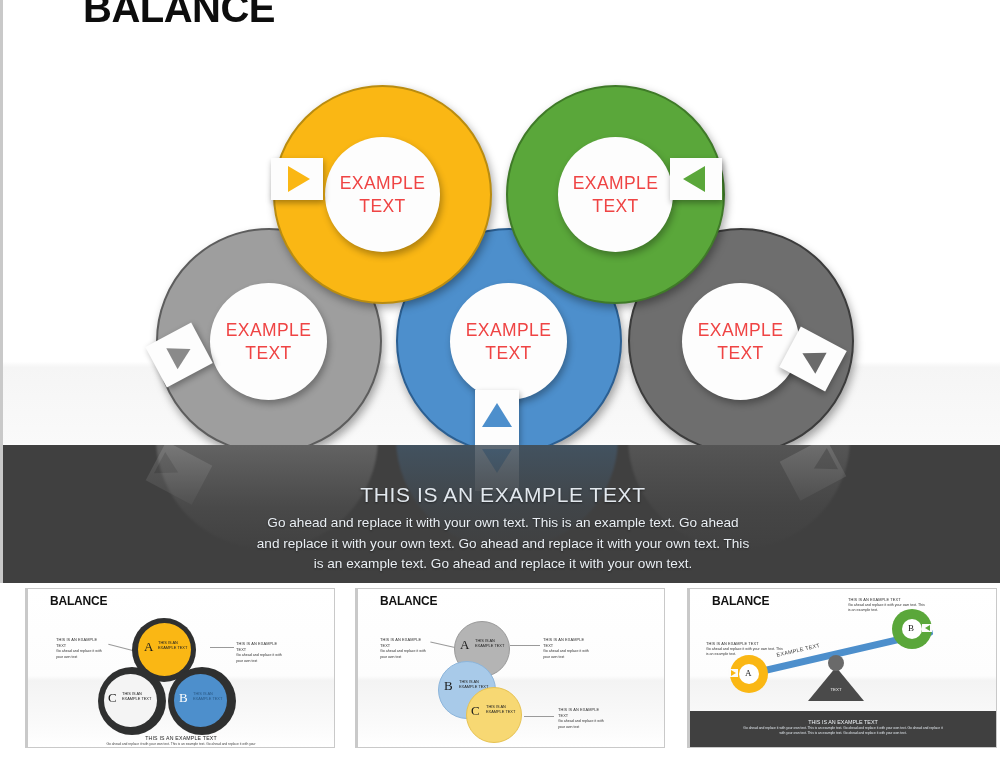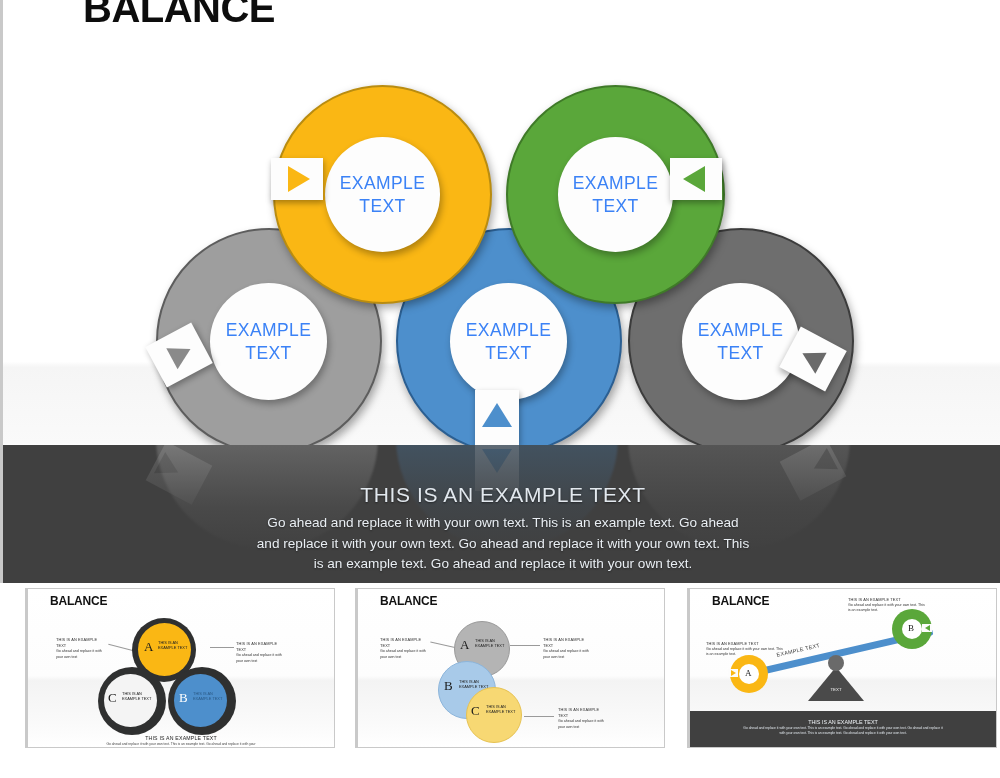--- a/index.html
+++ b/index.html
@@ -32,21 +32,21 @@
     position:absolute;border-radius:50%;
     display:flex;align-items:center;justify-content:center;
   }
   .hub{
     position:absolute;border-radius:50%;background:#fdfdfd;
     display:flex;flex-direction:column;align-items:center;justify-content:center;
     box-shadow:2px 4px 7px rgba(0,0,0,.30);
     z-index:6;
   }
   .hub span{
-    display:block;text-align:center;color:#3b82f6;
+    display:block;text-align:center;color:#ef4444;
     font-size:17.5px;line-height:1.28;letter-spacing:.4px;
     font-family:"Liberation Sans", sans-serif;
   }
 
   
   #c-yellow{left:270px;top:85px;width:215px;height:215px;
     background:#fab714;border:2px solid #b98c10;z-index:4;
     box-shadow:2px 4px 8px rgba(0,0,0,.35);}
   #c-yellow .hub{left:50px;top:50px;width:115px;height:115px;}
 

